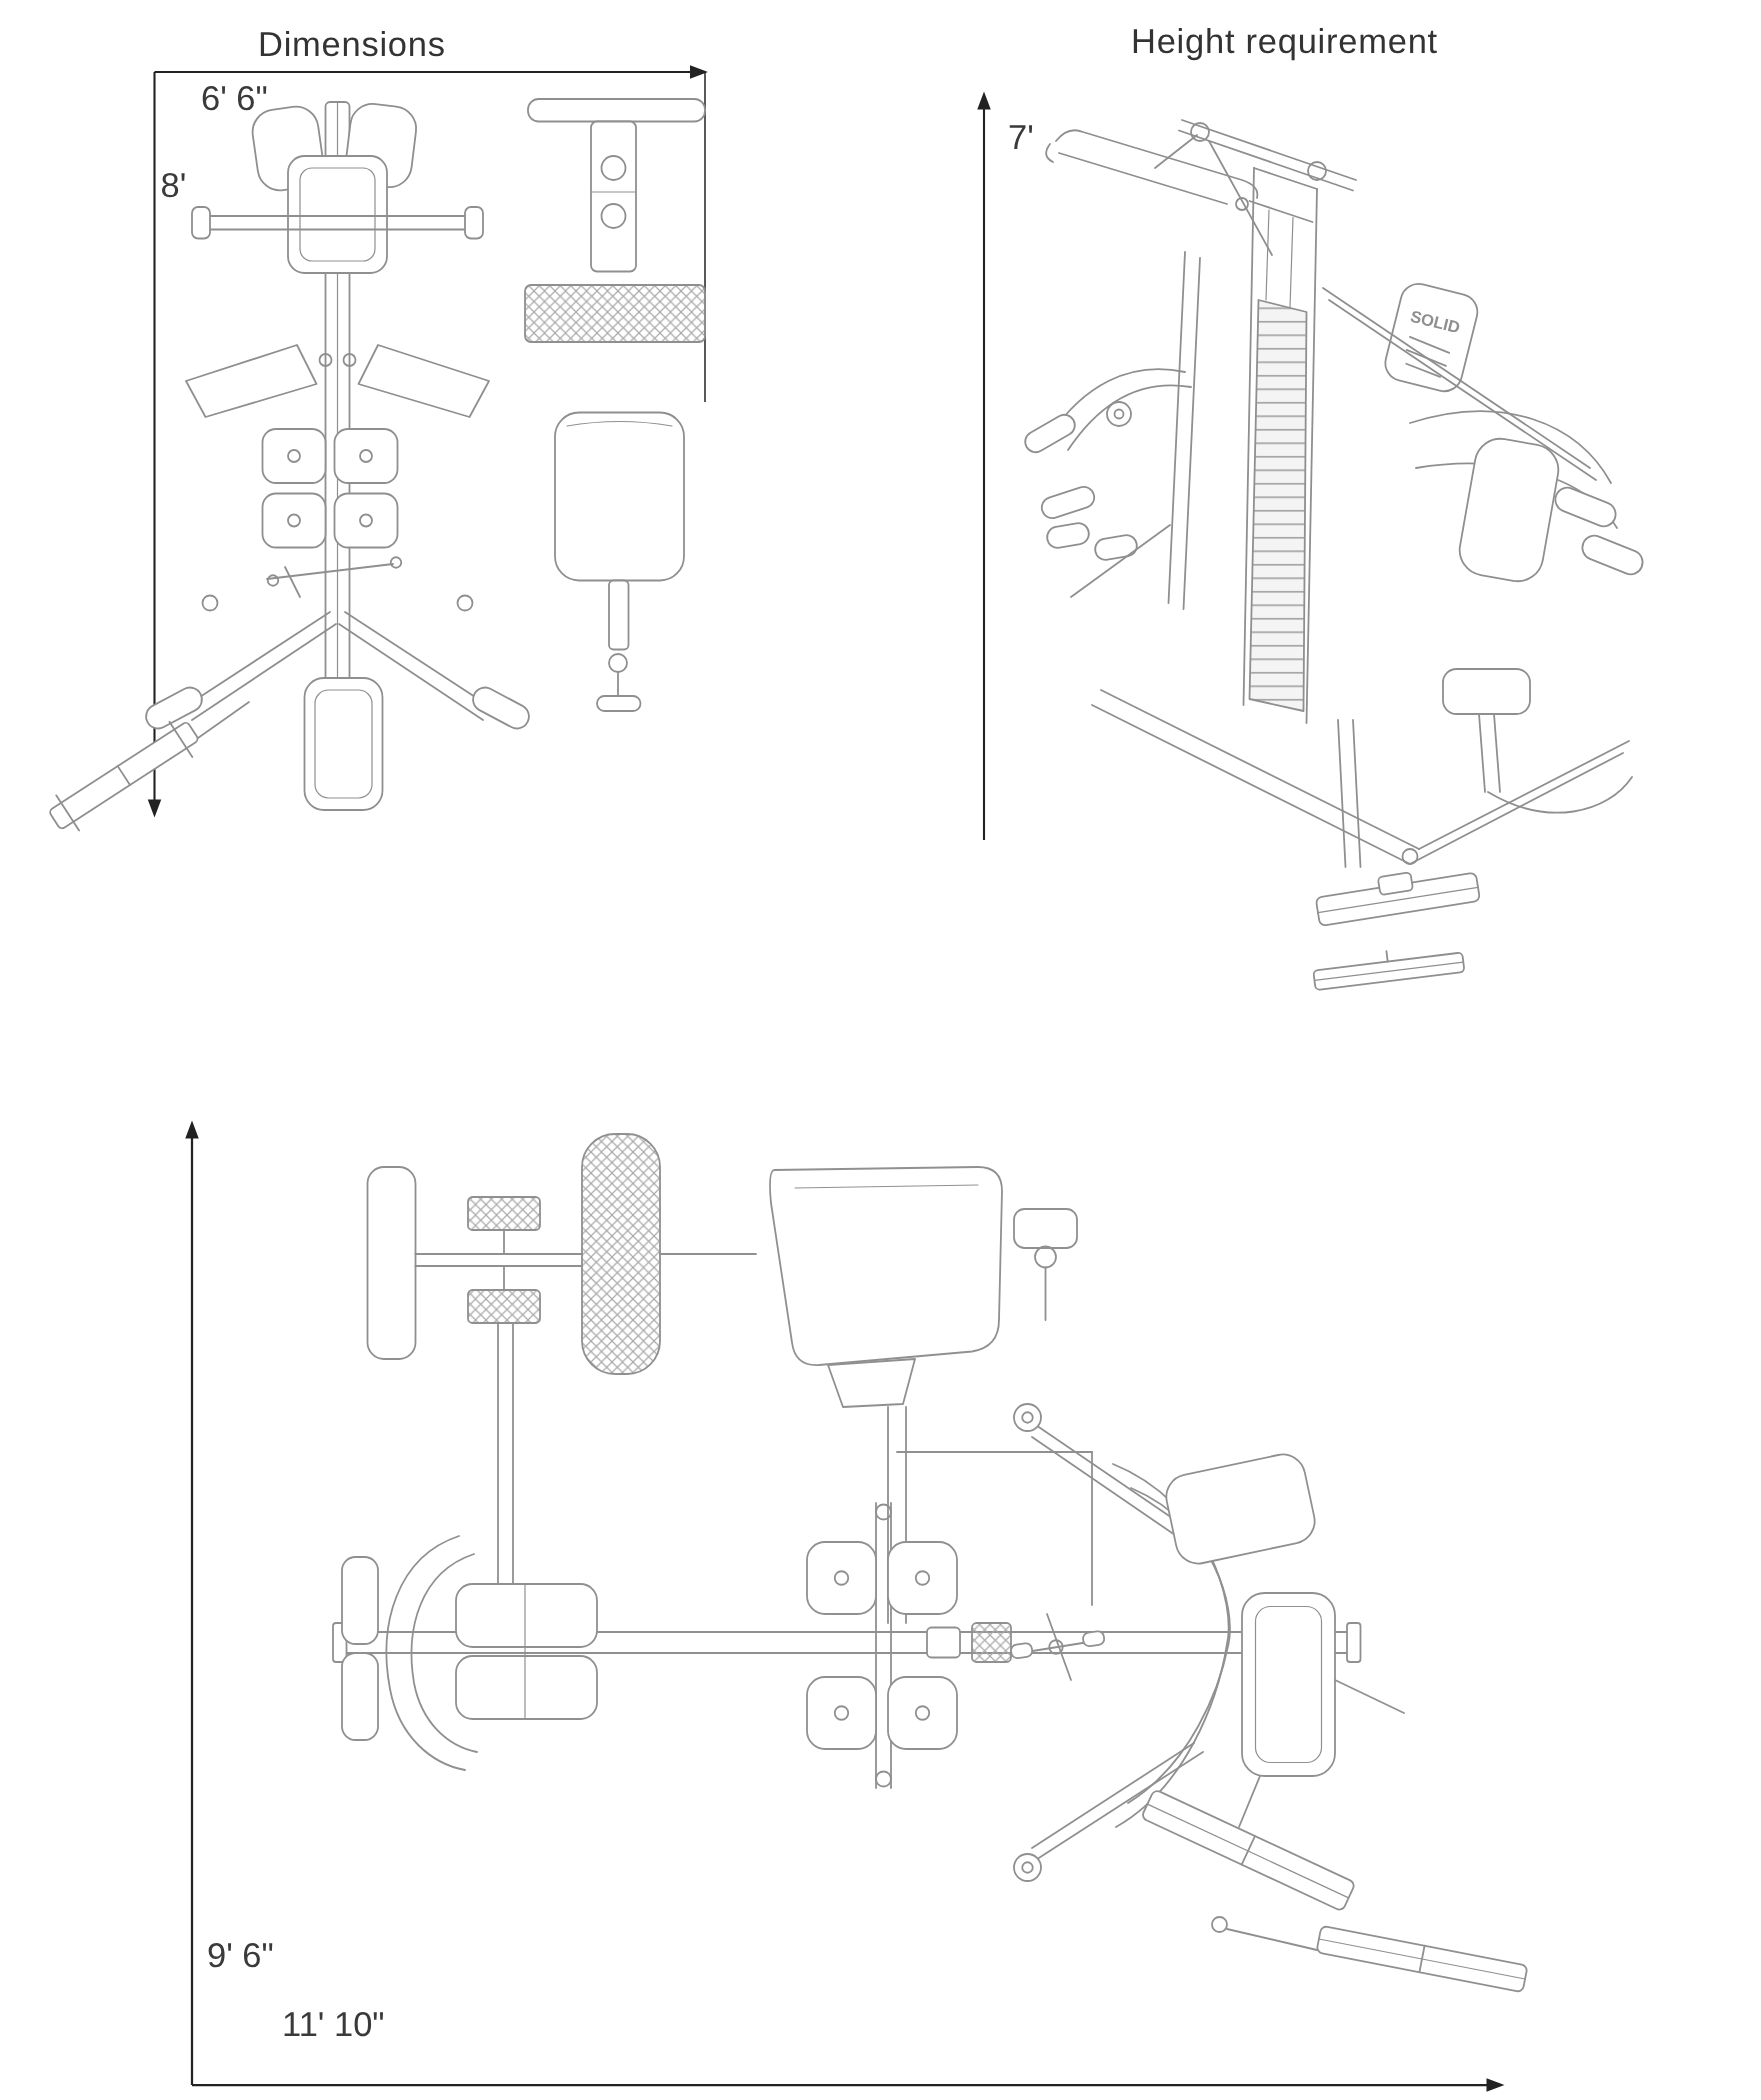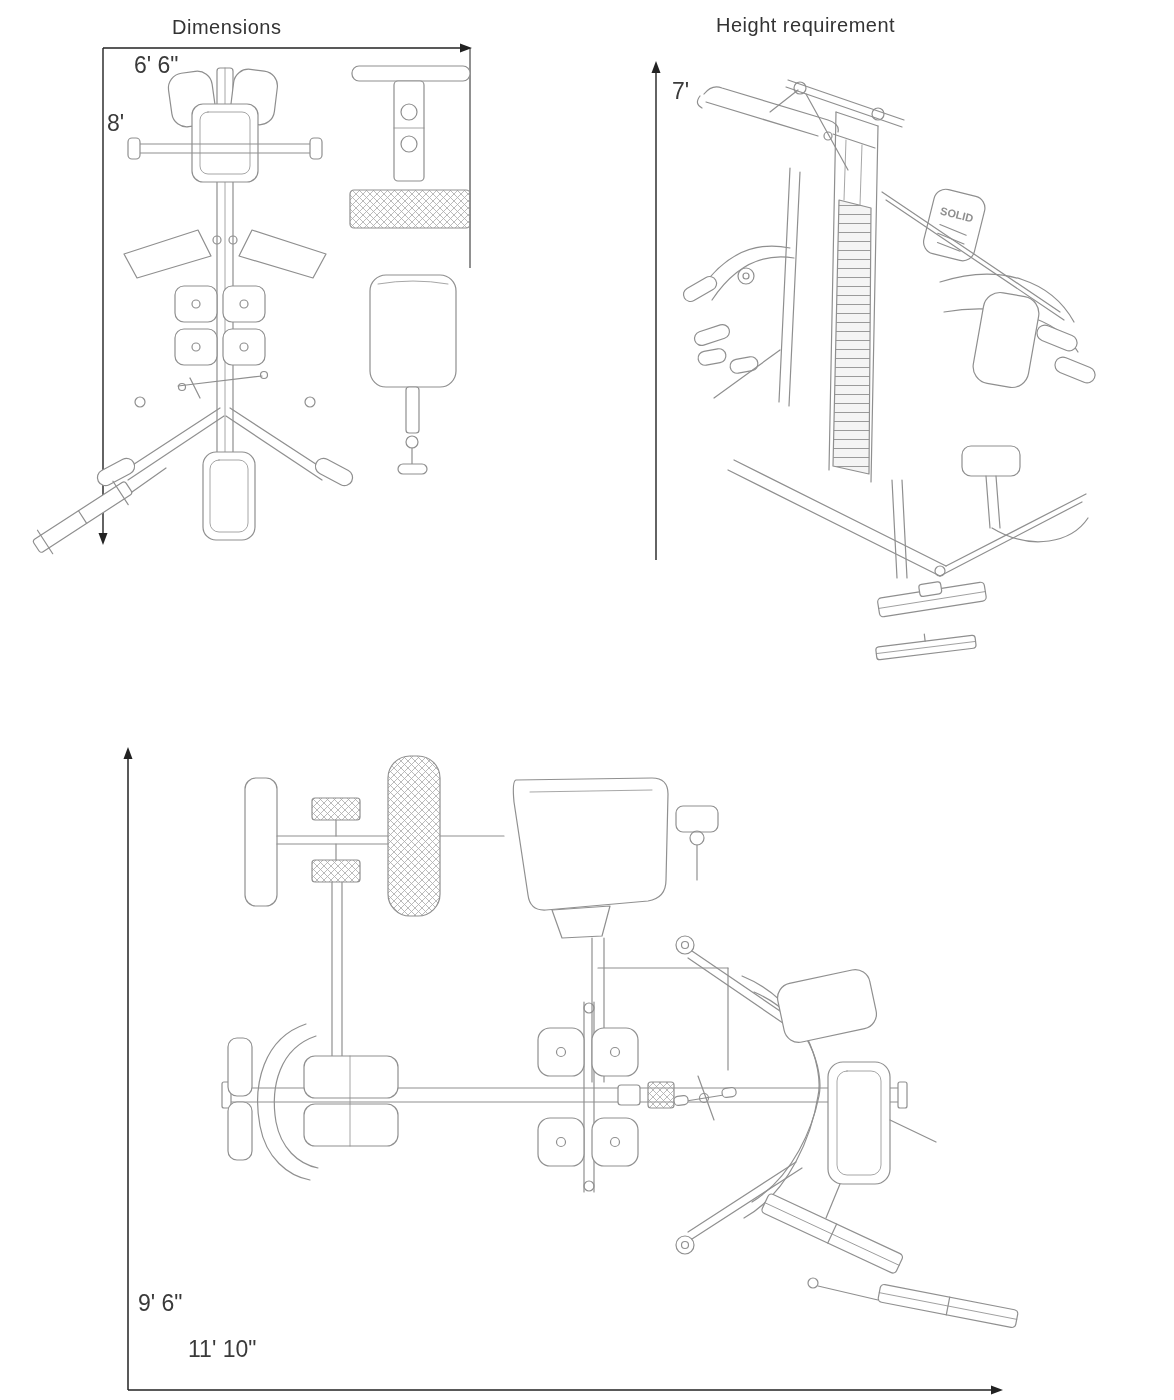--- a/index.html
+++ b/index.html
@@ -6,42 +6,42 @@
   .page{
     position:relative;
     width:1174px;height:1400px;
     background:#ffffff;
     font-family:"Liberation Sans", sans-serif;
     overflow:hidden;
   }
   .sec-title{
     position:absolute;
     margin:0;
-    font-size:20px;
+    font-size:23px;
     font-weight:400;
     color:#333333;
     letter-spacing:0.5px;
     white-space:nowrap;
   }
   .dim-label{
     position:absolute;
     font-size:23px;
     color:#3a3a3a;
     white-space:nowrap;
   }
   .fig{position:absolute;}
 </style>
 </head>
 <body>
 
 <div class="page">
 
   <h2 class="sec-title" style="left:172px;top:16px;">Dimensions</h2>
 
-  <h2 class="sec-title" style="left:716px;top:14px;">Height requirement</h2>
+  <h2 class="sec-title" style="left:754px;top:14px;">Height requirement</h2>
 
 
   <span class="dim-label" style="left:134px;top:52px;">6' 6"</span>
   <span class="dim-label" style="left:107px;top:110px;">8'</span>
   <span class="dim-label" style="left:672px;top:78px;">7'</span>
   <span class="dim-label" style="left:138px;top:1290px;">9' 6"</span>
   <span class="dim-label" style="left:188px;top:1336px;">11' 10"</span>
 
   <svg class="fig" style="left:20px;top:40px;" width="470" height="620" viewBox="0 0 470 620">
     <defs>

